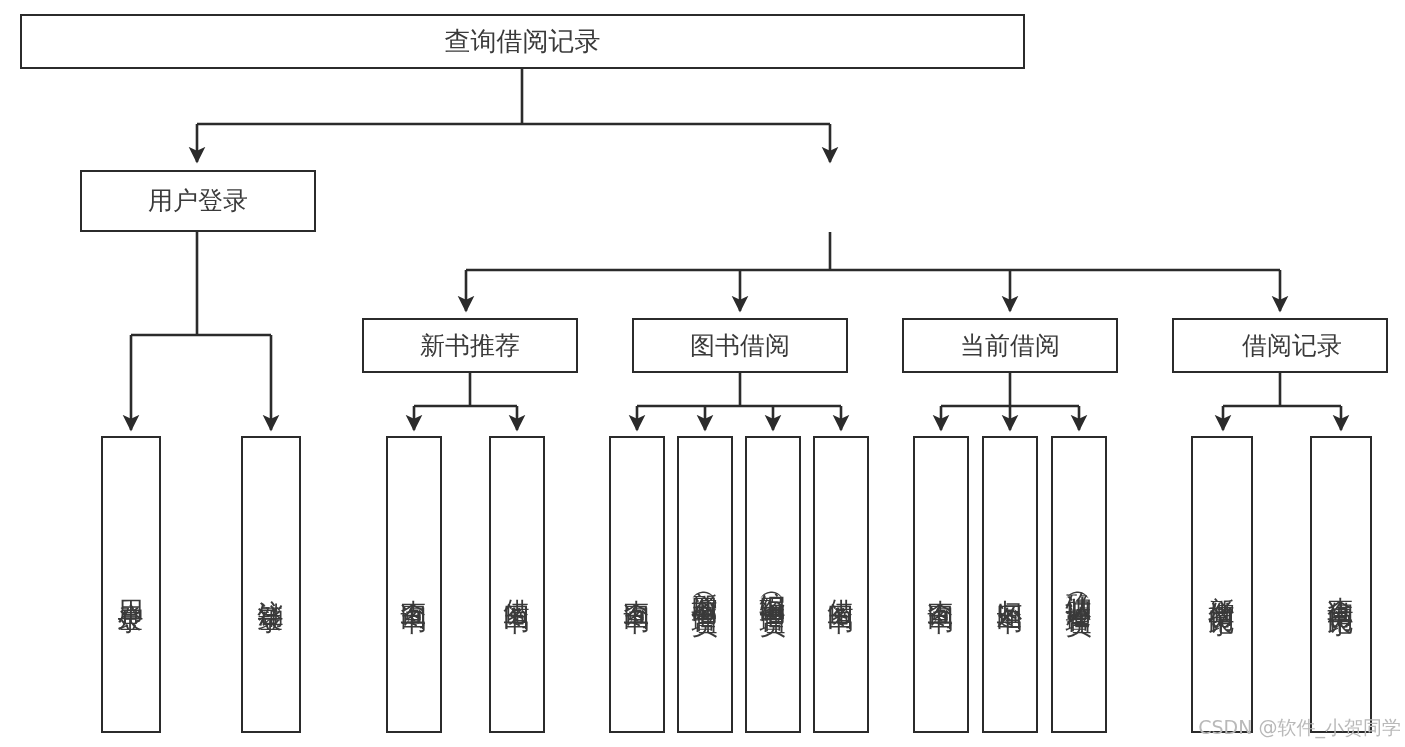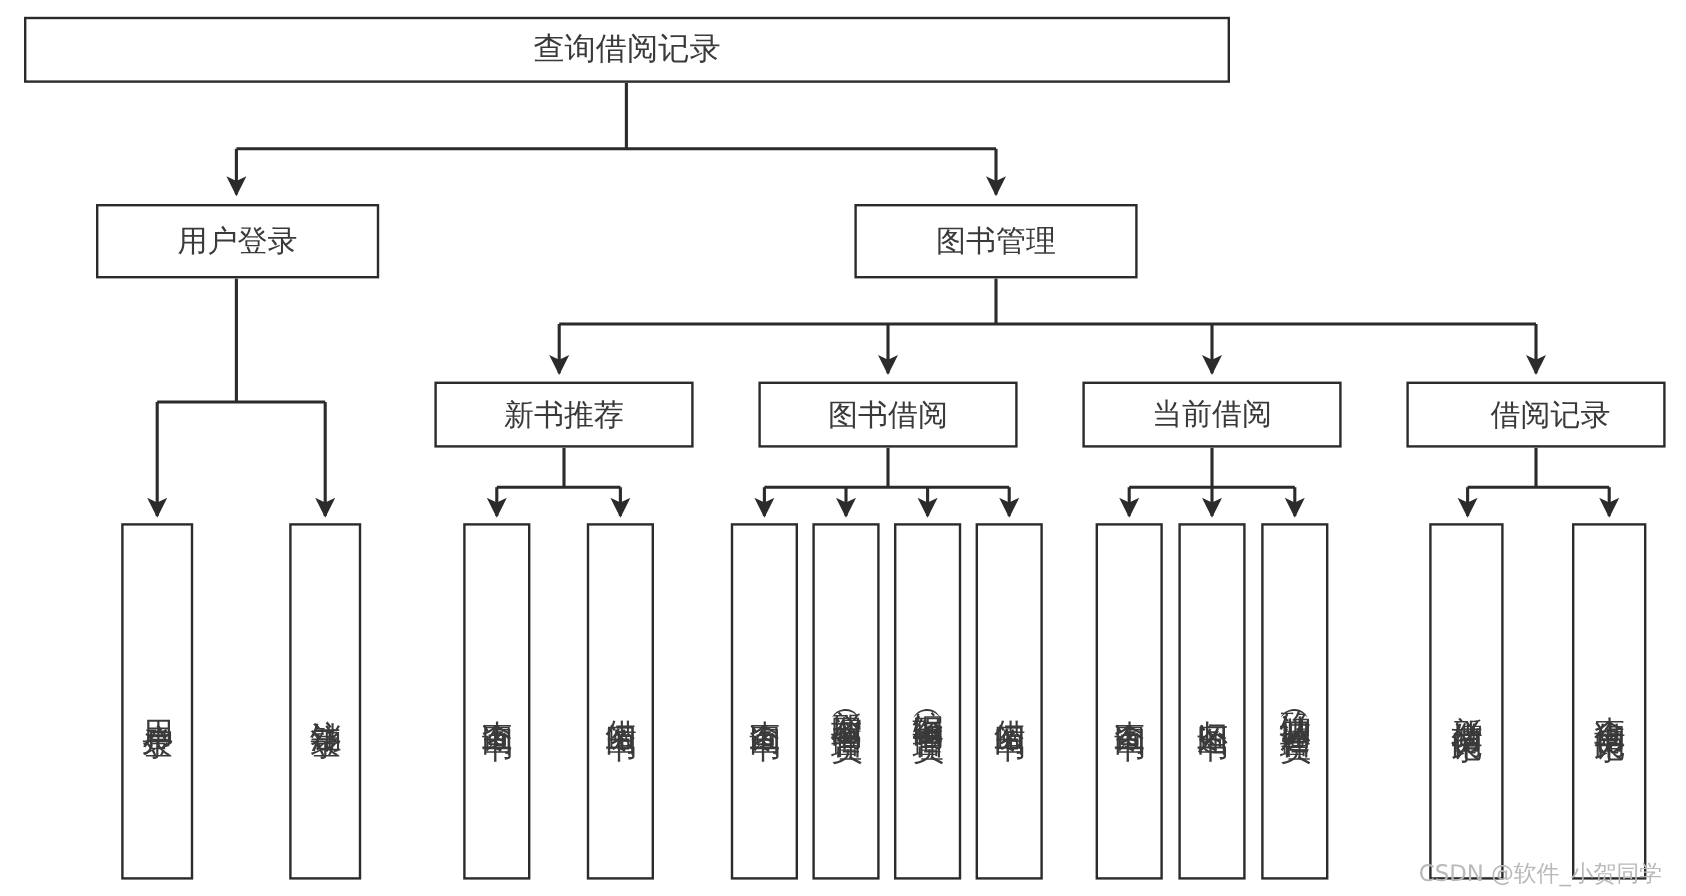--- a/index.html
+++ b/index.html
@@ -49,21 +49,21 @@
     writing-mode:vertical-rl;
     text-orientation:upright;
     -webkit-writing-mode:vertical-rl;
     font-size:26px;
     line-height:1;
     letter-spacing:3px;
     white-space:nowrap;
   }
   .watermark{
     position:absolute;
-    right:20px;
+    right:4px;
     bottom:6px;
     font-size:19px;
     color:#b9b9b9;
     z-index:5;
     white-space:nowrap;
     font-family:"DejaVu Sans","Liberation Sans",sans-serif;
   }
 </style>
 </head>
 <body>
@@ -121,23 +121,20 @@
   </svg>
 
   <div class="node h root" style="left:20px; top:14px; width:1005px; height:55px;">
     <span class="label">查询借阅记录</span>
   </div>
 
   <div class="node h" style="left:80px; top:170px; width:236px; height:62px;">
     <span class="label">用户登录</span>
   </div>
 
-  <div class="node h" style="left:712px; top:170px; width:236px; height:62px;">
-    <span class="label">图书管理</span>
-  </div>
 
   <div class="node h" style="left:632px; top:318px; width:216px; height:55px;">
     <span class="label">图书借阅</span>
   </div>
 
   <div class="node h" style="left:362px; top:318px; width:216px; height:55px;">
     <span class="label">新书推荐</span>
   </div>
 
   <div class="node h" style="left:902px; top:318px; width:216px; height:55px;font-family:Liberation Serif, serif;">

